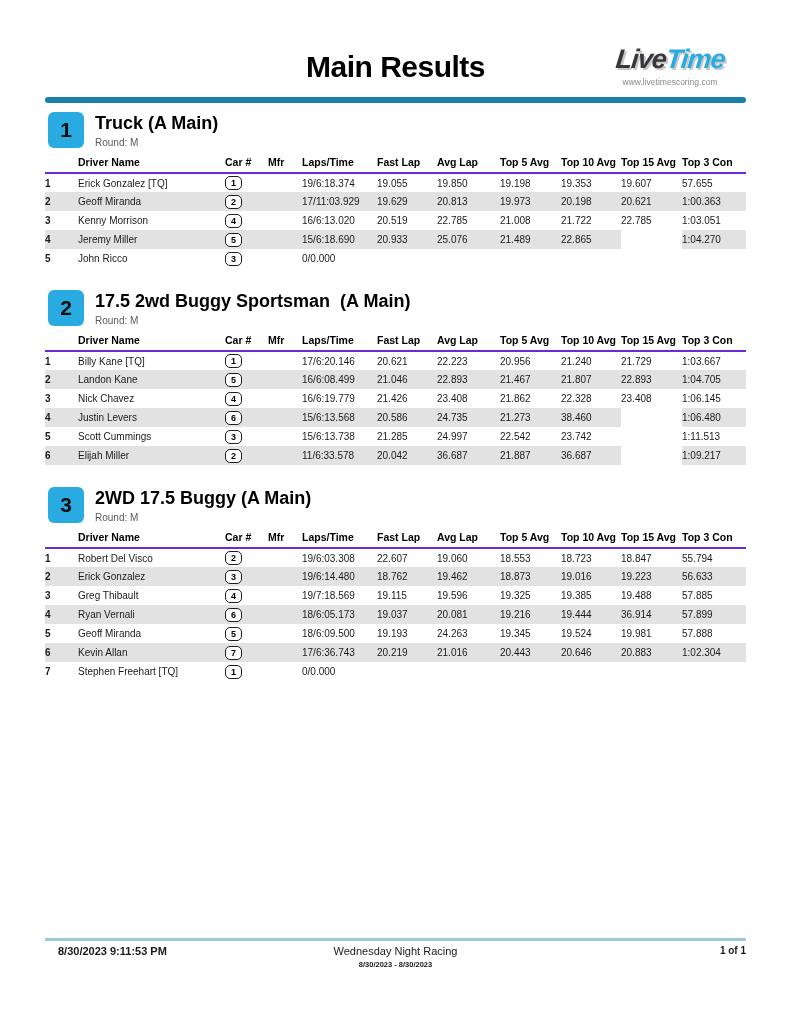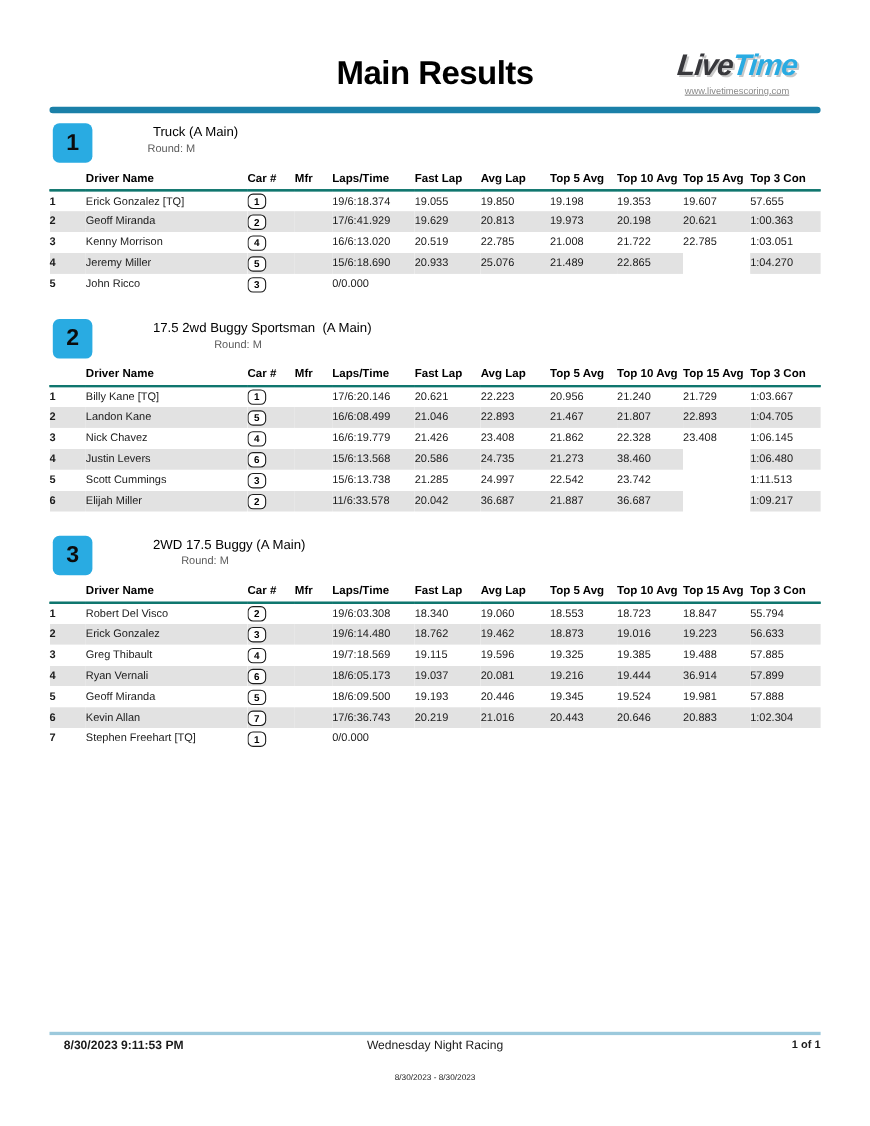--- a/index.html
+++ b/index.html
@@ -36,42 +36,42 @@
     font-weight: 700;
     font-size: 27px;
     letter-spacing: -1px;
     transform: skewX(-6deg);
     display: inline-block;
     text-shadow: 2px 2px 0 #c9c9c9;
     white-space: nowrap;
   }
   .logo-live { color: #38383c; }
   .logo-time { color: #29abe2; }
-  .logo-url { font-size: 8.5px; color: #8a8a8a; margin-top: 2px; text-decoration: underline; }
+  .logo-url { font-size: 8.5px; color: #8a8a8a; margin-top: 2px; }
   .accent-bar {
     position: absolute;
     left: 45px; right: 45px; top: 97px;
     height: 6px;
     border-radius: 3px;
   }
   
   .content { position: absolute; top: 110px; left: 45px; width: 701px; }
   .section { margin-bottom: 20px; }
   .section-head { position: relative; height: 46px; }
   .section-badge {
     position: absolute; left: 3px; top: 2px;
     width: 36px; height: 36px;
     border-radius: 6px;
     color: #0c0c0c;
     font-size: 21px; font-weight: 700;
     display: flex; align-items: center; justify-content: center;
   }
   .section-titles { position: absolute; left: 50px; top: 3px; }
-  .section-title { font-size: 12px; font-weight: 400; color: #000; white-space: pre; margin-left: 44px; }
-  .section-round { font-size: 10px; color: #5a5a5a; margin-top: 3px; text-align: center; }
+  .section-title { font-size: 18px; font-weight: 700; color: #000; white-space: pre; }
+  .section-round { font-size: 10px; color: #5a5a5a; margin-top: 3px; }
   
   table.results {
     width: 701px;
     border-collapse: collapse;
     table-layout: fixed;
   }
   table.results col.c-pos   { width: 33px; }
   table.results col.c-drv   { width: 147px; }
   table.results col.c-car   { width: 43px; }
   table.results col.c-mfr   { width: 34px; }
@@ -81,21 +81,21 @@
   table.results col.c-t5    { width: 61px; }
   table.results col.c-t10   { width: 60px; }
   table.results col.c-t15   { width: 61px; }
   table.results col.c-t3    { width: 64px; }
   table.results th {
     text-align: left;
     font-size: 10.5px;
     font-weight: 700;
     color: #000;
     padding: 0 0 4px 0;
-    border-bottom: 2px solid #0f766e;
+    border-bottom: 2px solid #6d28d9;
     white-space: nowrap;
   }
   table.results td {
     font-size: 10px;
     height: 19px;
     padding: 0;
     vertical-align: middle;
     white-space: nowrap;
     overflow: hidden;
   }
@@ -114,21 +114,21 @@
     text-align: center;
     color: #000;
   }
   
   .footer { position: absolute; left: 45px; right: 45px; top: 938px; }
   .footer-line { height: 3px; margin-bottom: 4px; }
   .footer-row { position: relative; }
   .footer-printed { position: absolute; left: 0; top: 0; font-size: 11px; font-weight: 700; padding-left: 13px; }
   .footer-center { text-align: center; }
   .footer-event { font-size: 11px; font-weight: 400; }
-  .footer-dates { font-size: 7.5px; font-weight: 400; margin-top: 18px; }
+  .footer-dates { font-size: 7.5px; font-weight: 700; margin-top: 3px; }
   .footer-page { position: absolute; right: 0; top: 0; font-size: 10px; font-weight: 700; }
 </style>
 </head>
 <body>
 
 <div class="page">
 
   <div class="header">
     <div class="page-title">Main Results</div>
     <div class="logo">
@@ -188,21 +188,21 @@
               <td>19.198</td>
               <td>19.353</td>
               <td>19.607</td>
               <td>57.655</td>
             </tr>
             <tr>
               <td class="pos sh">2</td>
               <td class="sh">Geoff Miranda</td>
               <td class="sh"><span class="car-badge">2</span></td>
               <td class="sh"></td>
-              <td class="sh">17/6:41.929</td>
+              <td class="sh">17/11:03.929</td>
               <td class="sh">19.629</td>
               <td class="sh">20.813</td>
               <td class="sh">19.973</td>
               <td class="sh">20.198</td>
               <td class="sh">20.621</td>
               <td class="sh">1:00.363</td>
             </tr>
             <tr>
               <td class="pos">3</td>
               <td>Kenny Morrison</td>
@@ -401,21 +401,21 @@
               <th>Top 3 Con</th>
             </tr>
           </thead>
           <tbody>
             <tr>
               <td class="pos">1</td>
               <td>Robert Del Visco</td>
               <td><span class="car-badge">2</span></td>
               <td></td>
               <td>19/6:03.308</td>
-              <td>18.340</td>
+              <td>22.607</td>
               <td>19.060</td>
               <td>18.553</td>
               <td>18.723</td>
               <td>18.847</td>
               <td>55.794</td>
             </tr>
             <tr>
               <td class="pos sh">2</td>
               <td class="sh">Erick Gonzalez</td>
               <td class="sh"><span class="car-badge">3</span></td>
@@ -454,21 +454,21 @@
               <td class="sh">36.914</td>
               <td class="sh">57.899</td>
             </tr>
             <tr>
               <td class="pos">5</td>
               <td>Geoff Miranda</td>
               <td><span class="car-badge">5</span></td>
               <td></td>
               <td>18/6:09.500</td>
               <td>19.193</td>
-              <td>20.446</td>
+              <td>24.263</td>
               <td>19.345</td>
               <td>19.524</td>
               <td>19.981</td>
               <td>57.888</td>
             </tr>
             <tr>
               <td class="pos sh">6</td>
               <td class="sh">Kevin Allan</td>
               <td class="sh"><span class="car-badge">7</span></td>
               <td class="sh"></td>

